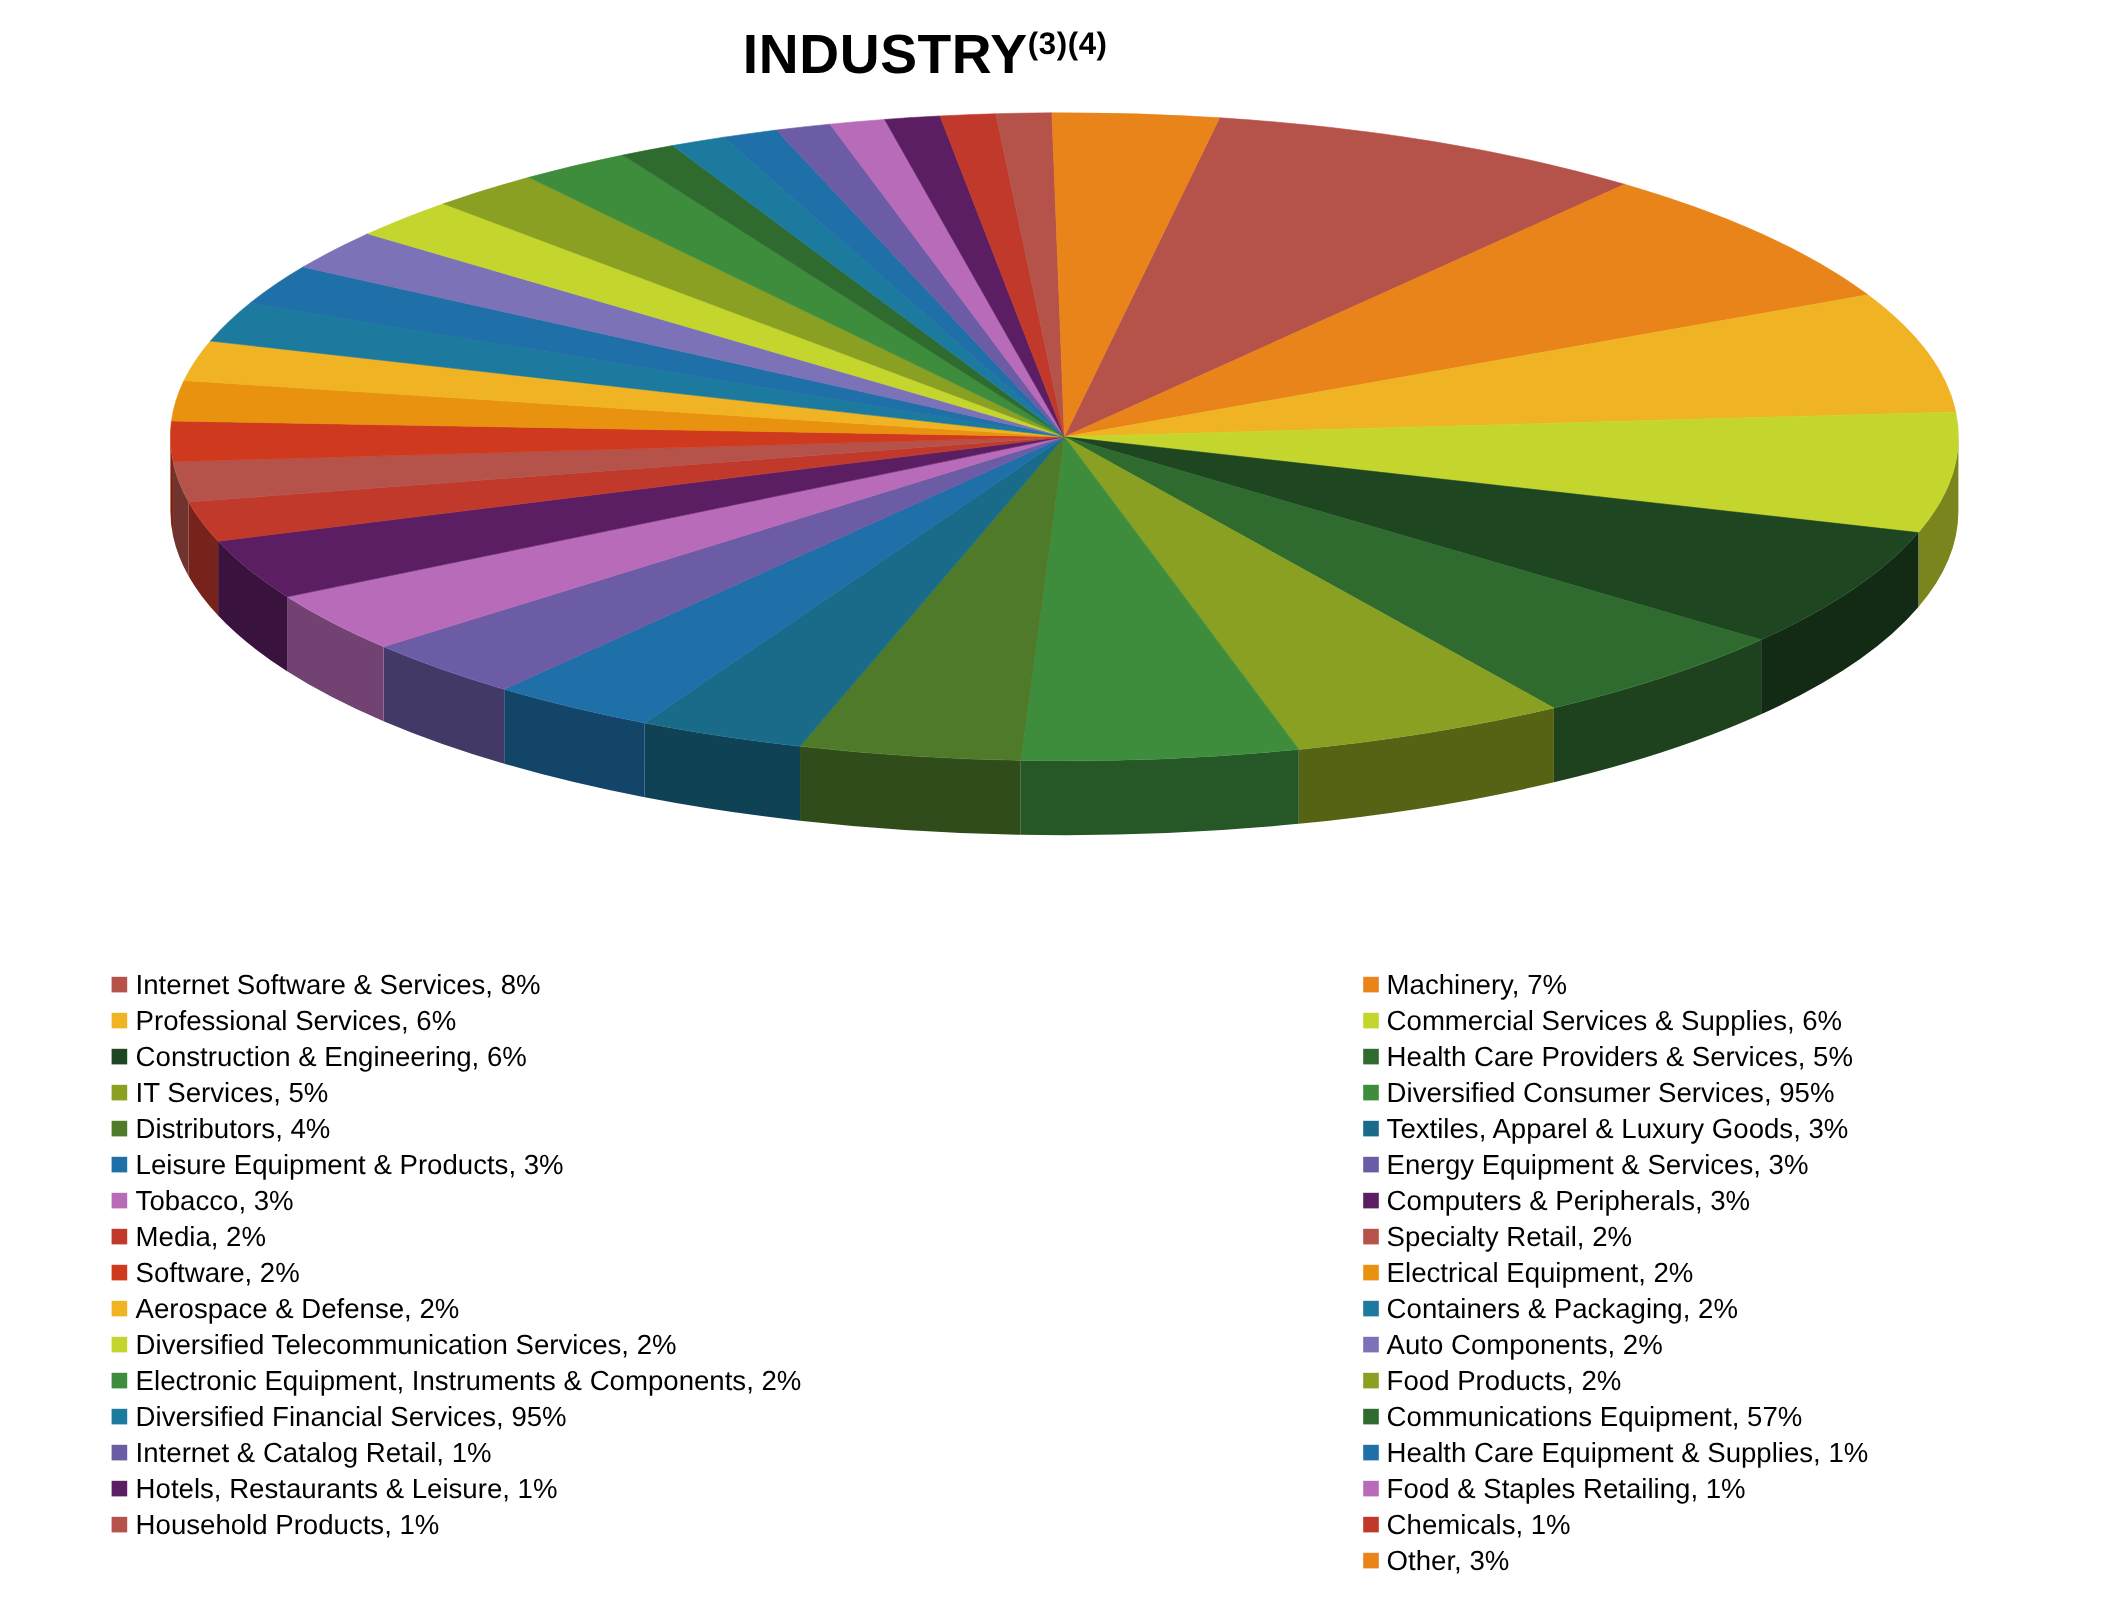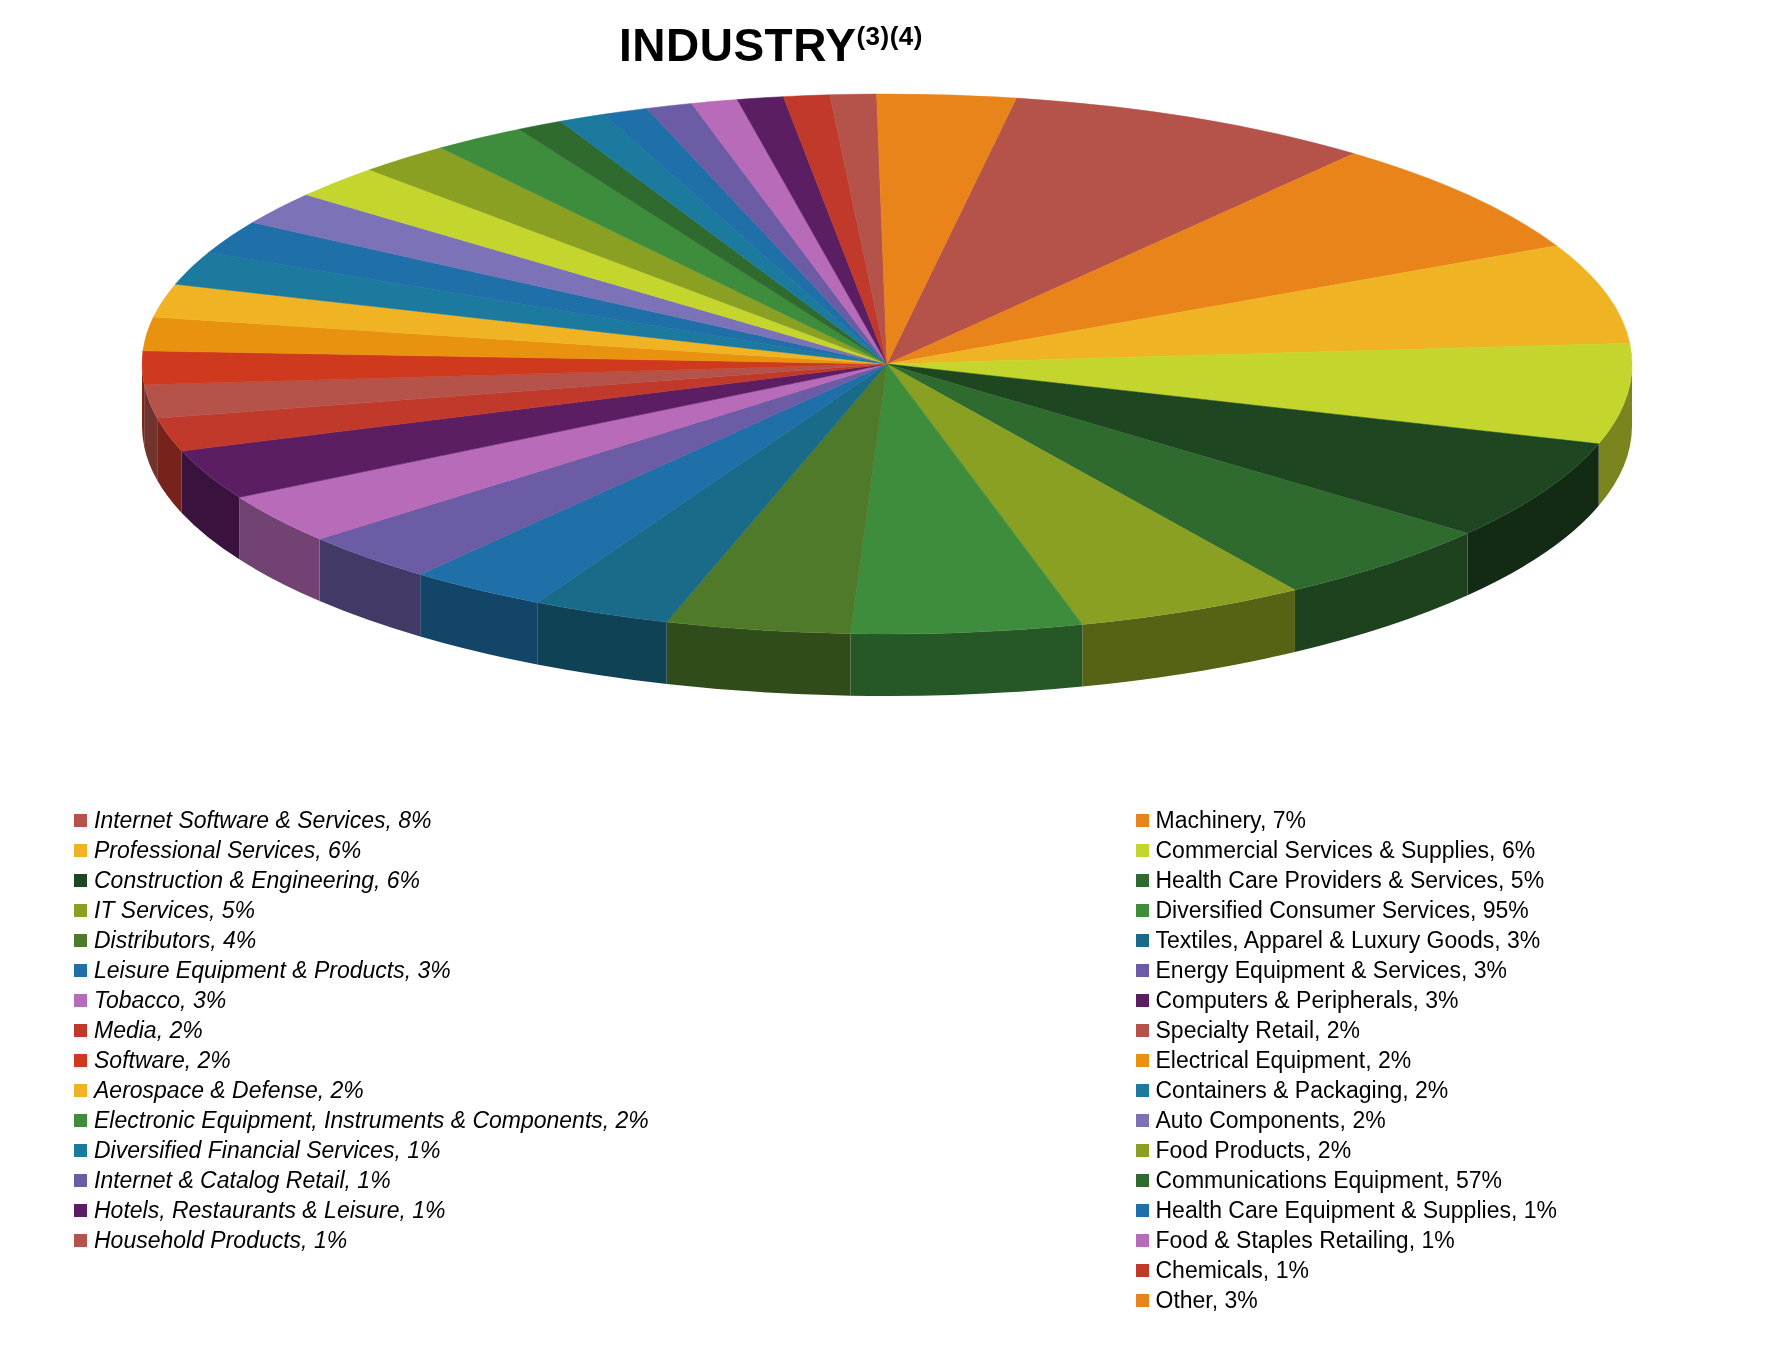--- a/index.html
+++ b/index.html
@@ -48,21 +48,21 @@
     left: 0;
     top: 805px;
     width: 1773px;
     display: flex;
     flex-direction: row;
   }
   .legend-col {
     width: 50%;
     box-sizing: border-box;
   }
-  .legend-col.left { padding-left: 74px; font-style: italic; }
+  .legend-col.left { padding-left: 93px; }
   .legend-col.right { padding-left: 1135px; margin-left: -886px; text-align: right; }
   .legend-item {
     display: flex;
     align-items: center;
     height: 30px;
     font-size: 23px;
     line-height: 30px;
     white-space: nowrap;
   }
   .legend-swatch {
@@ -246,26 +246,30 @@
         </div>
         <div class="legend-item">
           <span class="legend-swatch" style="background: rgb(207, 58, 31);"></span>
           <span class="legend-label">Software, 2%</span>
         </div>
         <div class="legend-item">
           <span class="legend-swatch" style="background: rgb(240, 179, 35);"></span>
           <span class="legend-label">Aerospace &amp; Defense, 2%</span>
         </div>
         <div class="legend-item">
+          <span class="legend-swatch" style="background: rgb(196, 214, 46);"></span>
+          <span class="legend-label">Diversified Telecommunication Services, 2%</span>
+        </div>
+        <div class="legend-item">
           <span class="legend-swatch" style="background: rgb(61, 141, 61);"></span>
           <span class="legend-label">Electronic Equipment, Instruments &amp; Components, 2%</span>
         </div>
         <div class="legend-item">
           <span class="legend-swatch" style="background: rgb(27, 122, 158);"></span>
-          <span class="legend-label">Diversified Financial Services, 1%</span>
+          <span class="legend-label">Diversified Financial Services, 95%</span>
         </div>
         <div class="legend-item">
           <span class="legend-swatch" style="background: rgb(107, 92, 165);"></span>
           <span class="legend-label">Internet &amp; Catalog Retail, 1%</span>
         </div>
         <div class="legend-item">
           <span class="legend-swatch" style="background: rgb(92, 30, 98);"></span>
           <span class="legend-label">Hotels, Restaurants &amp; Leisure, 1%</span>
         </div>
         <div class="legend-item">

